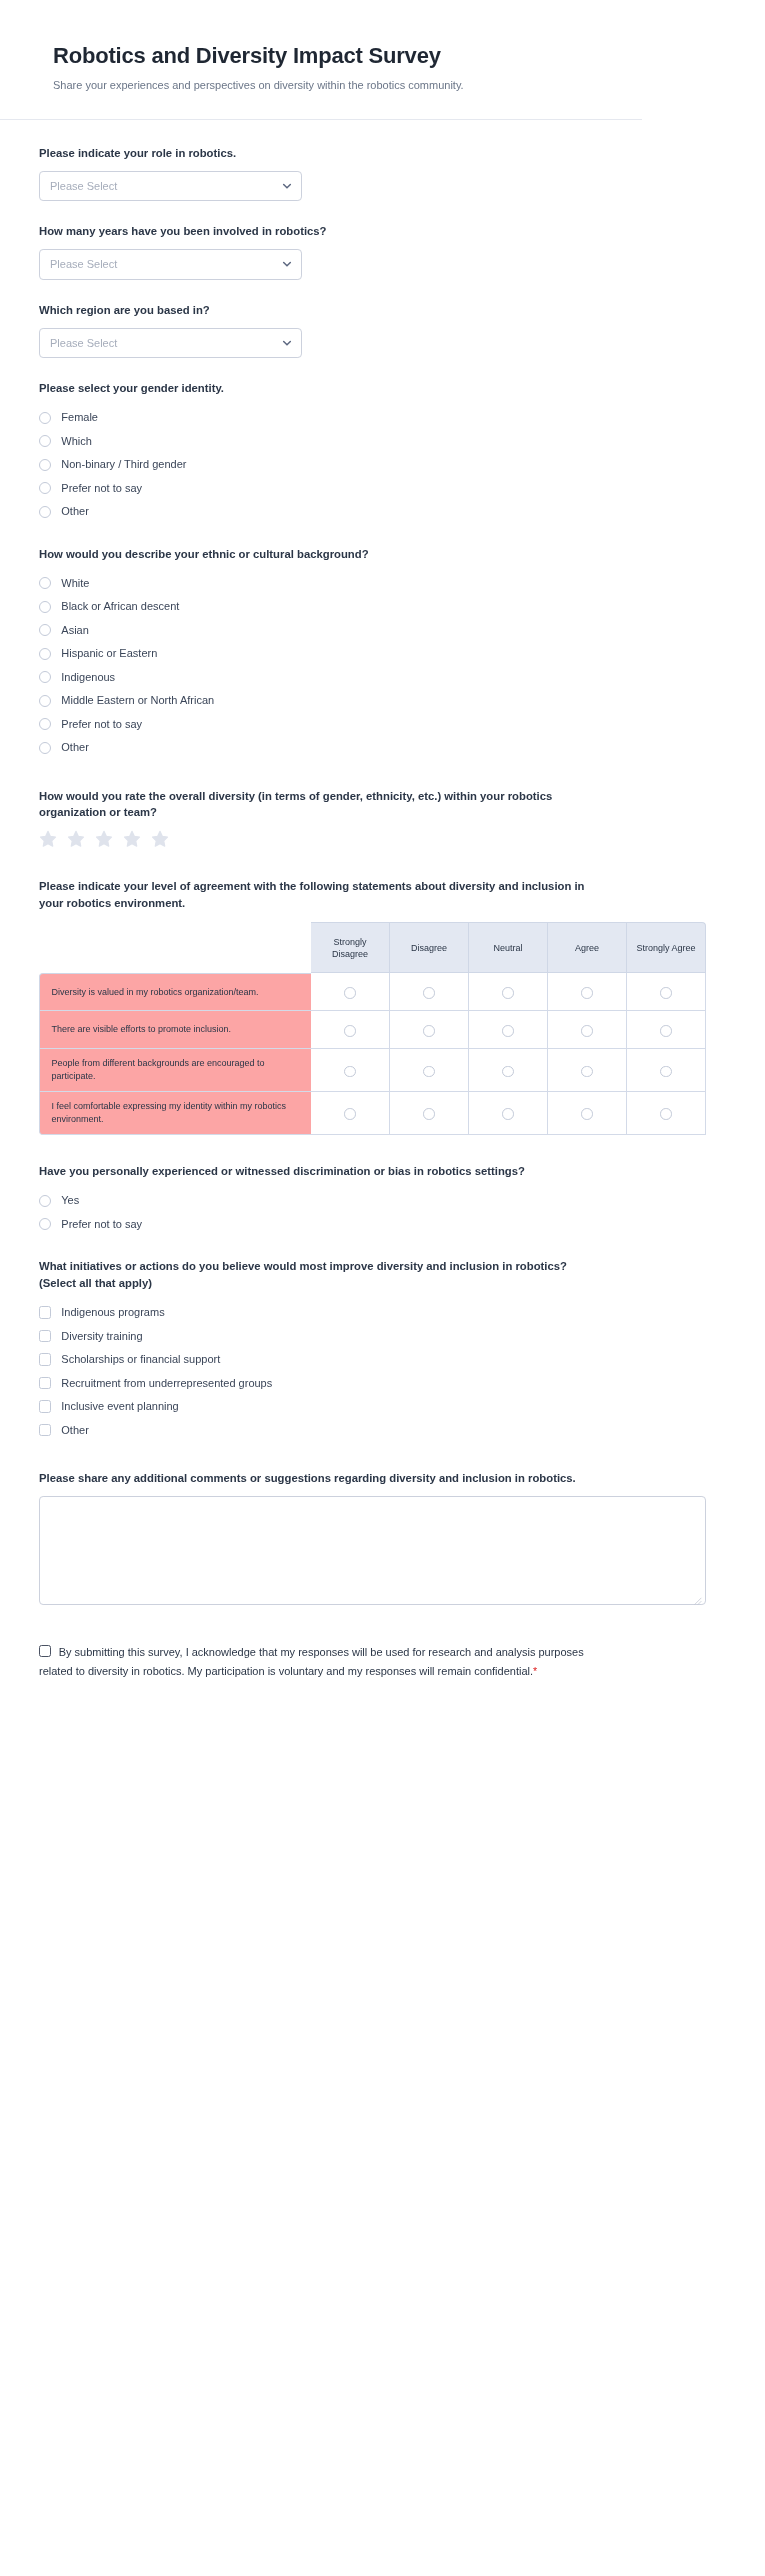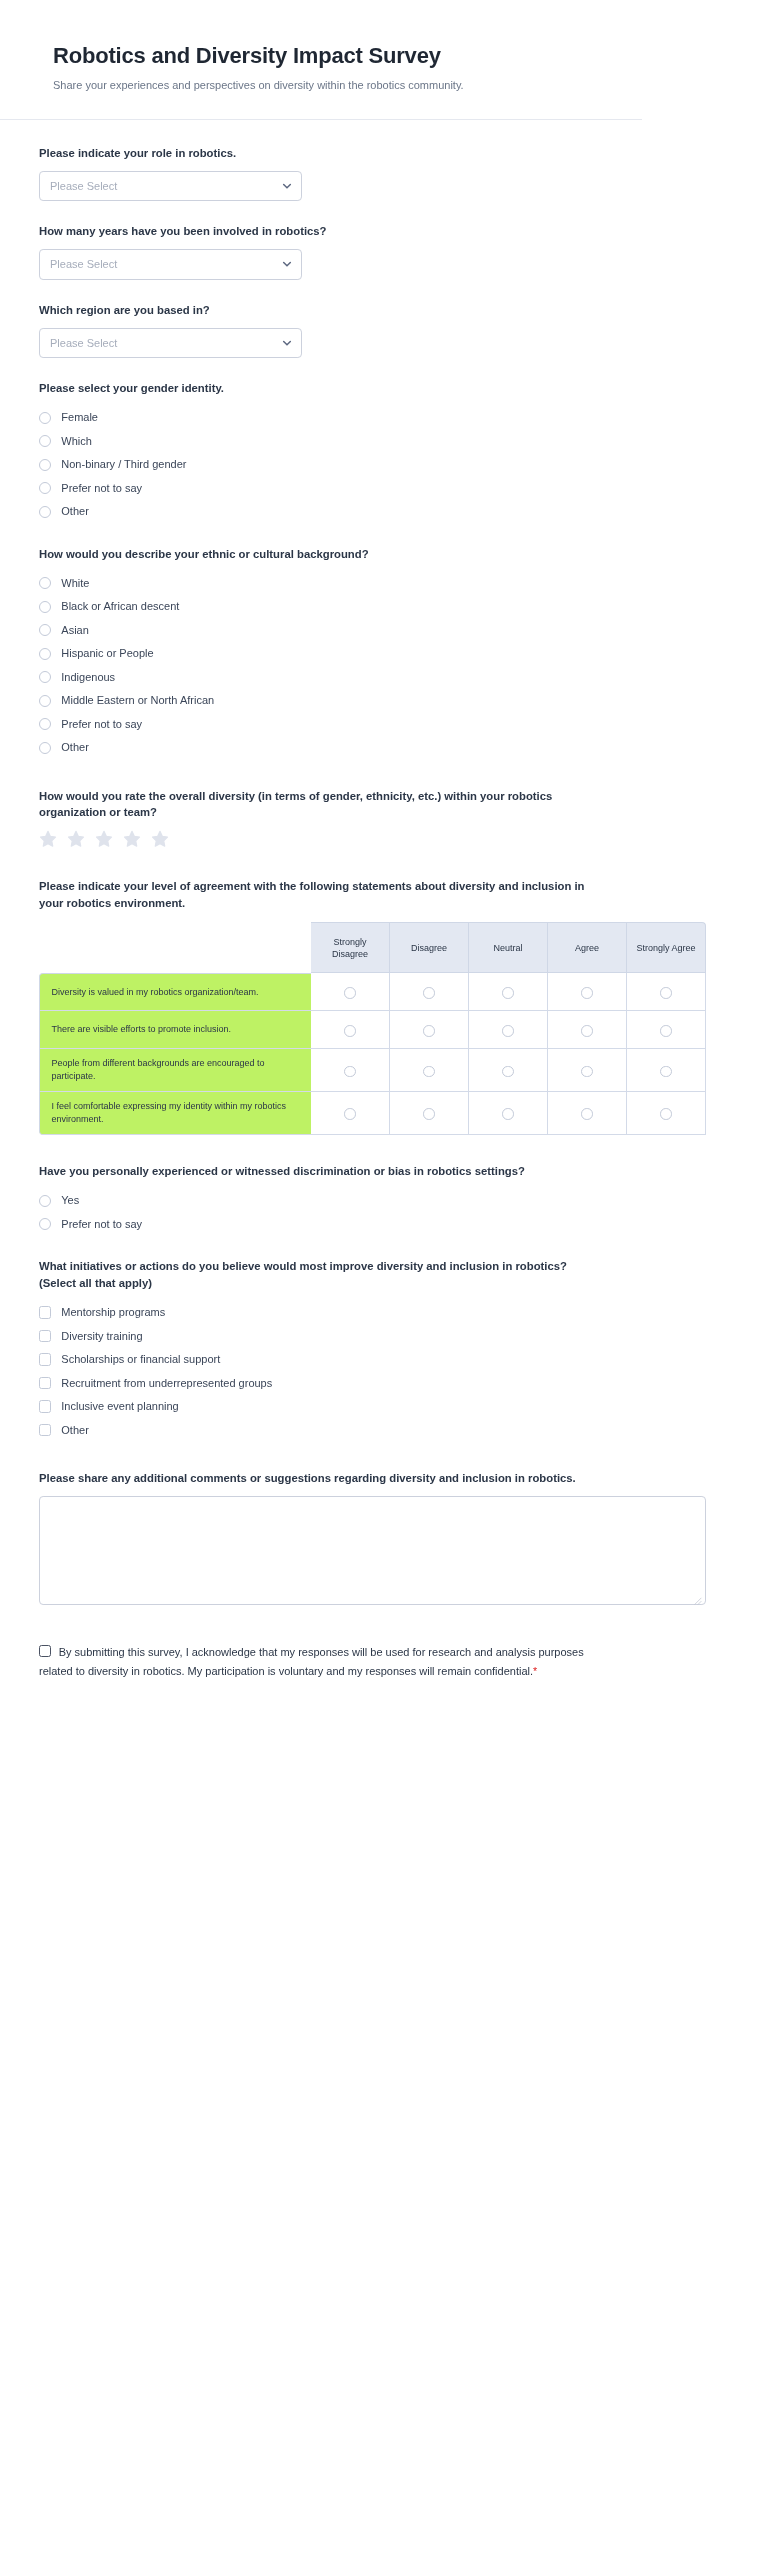--- a/index.html
+++ b/index.html
@@ -147,21 +147,21 @@
   }
   .matrix th.scale:first-of-type {
     border-left: 0.8px solid #cfd7e6;
     border-top: 0.8px solid #cfd7e6;
     border-top-left-radius: 4.1px;
   }
   .matrix th.scale:nth-of-type(n+2) { border-top: 0.8px solid #cfd7e6; }
   .matrix th.scale:last-child { border-top-right-radius: 4.1px; }
 
   .matrix td.rowlabel {
-    background: #bef264;
+    background: #fca5a5;
     border-left: 0.8px solid #cfd7e6;
     border-bottom: 0.8px solid #d3dae8;
     font-size: 9px;
     color: #2b3647;
     line-height: 1.42;
     padding: 8.2px 11.5px;
     vertical-align: middle;
     height: 38px;
   }
   .matrix tr:first-child td.rowlabel {
@@ -311,21 +311,21 @@
         <div class="opt-row">
           <span class="radio-mark"></span>
           <span class="opt-text">Black or African descent</span>
         </div>
         <div class="opt-row">
           <span class="radio-mark"></span>
           <span class="opt-text">Asian</span>
         </div>
         <div class="opt-row">
           <span class="radio-mark"></span>
-          <span class="opt-text">Hispanic or People</span>
+          <span class="opt-text">Hispanic or Eastern</span>
         </div>
         <div class="opt-row">
           <span class="radio-mark"></span>
           <span class="opt-text">Indigenous</span>
         </div>
         <div class="opt-row">
           <span class="radio-mark"></span>
           <span class="opt-text">Middle Eastern or North African</span>
         </div>
         <div class="opt-row">
@@ -422,21 +422,21 @@
           <span class="opt-text">Prefer not to say</span>
         </div>
       </div>
     </div>
 
     <div class="question-block" style="">
       <div class="q-label">What initiatives or actions do you believe would most improve diversity and inclusion in robotics? (Select all that apply)</div>
       <div class="opt-list">
         <div class="opt-row">
           <span class="check-mark"></span>
-          <span class="opt-text">Mentorship programs</span>
+          <span class="opt-text">Indigenous programs</span>
         </div>
         <div class="opt-row">
           <span class="check-mark"></span>
           <span class="opt-text">Diversity training</span>
         </div>
         <div class="opt-row">
           <span class="check-mark"></span>
           <span class="opt-text">Scholarships or financial support</span>
         </div>
         <div class="opt-row">

